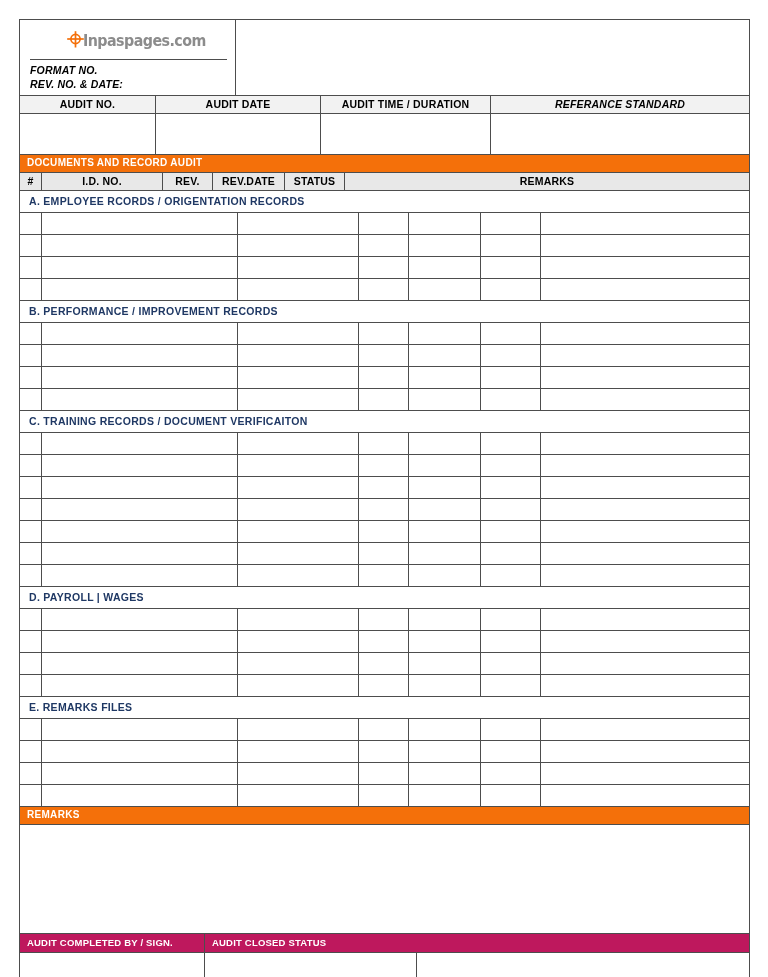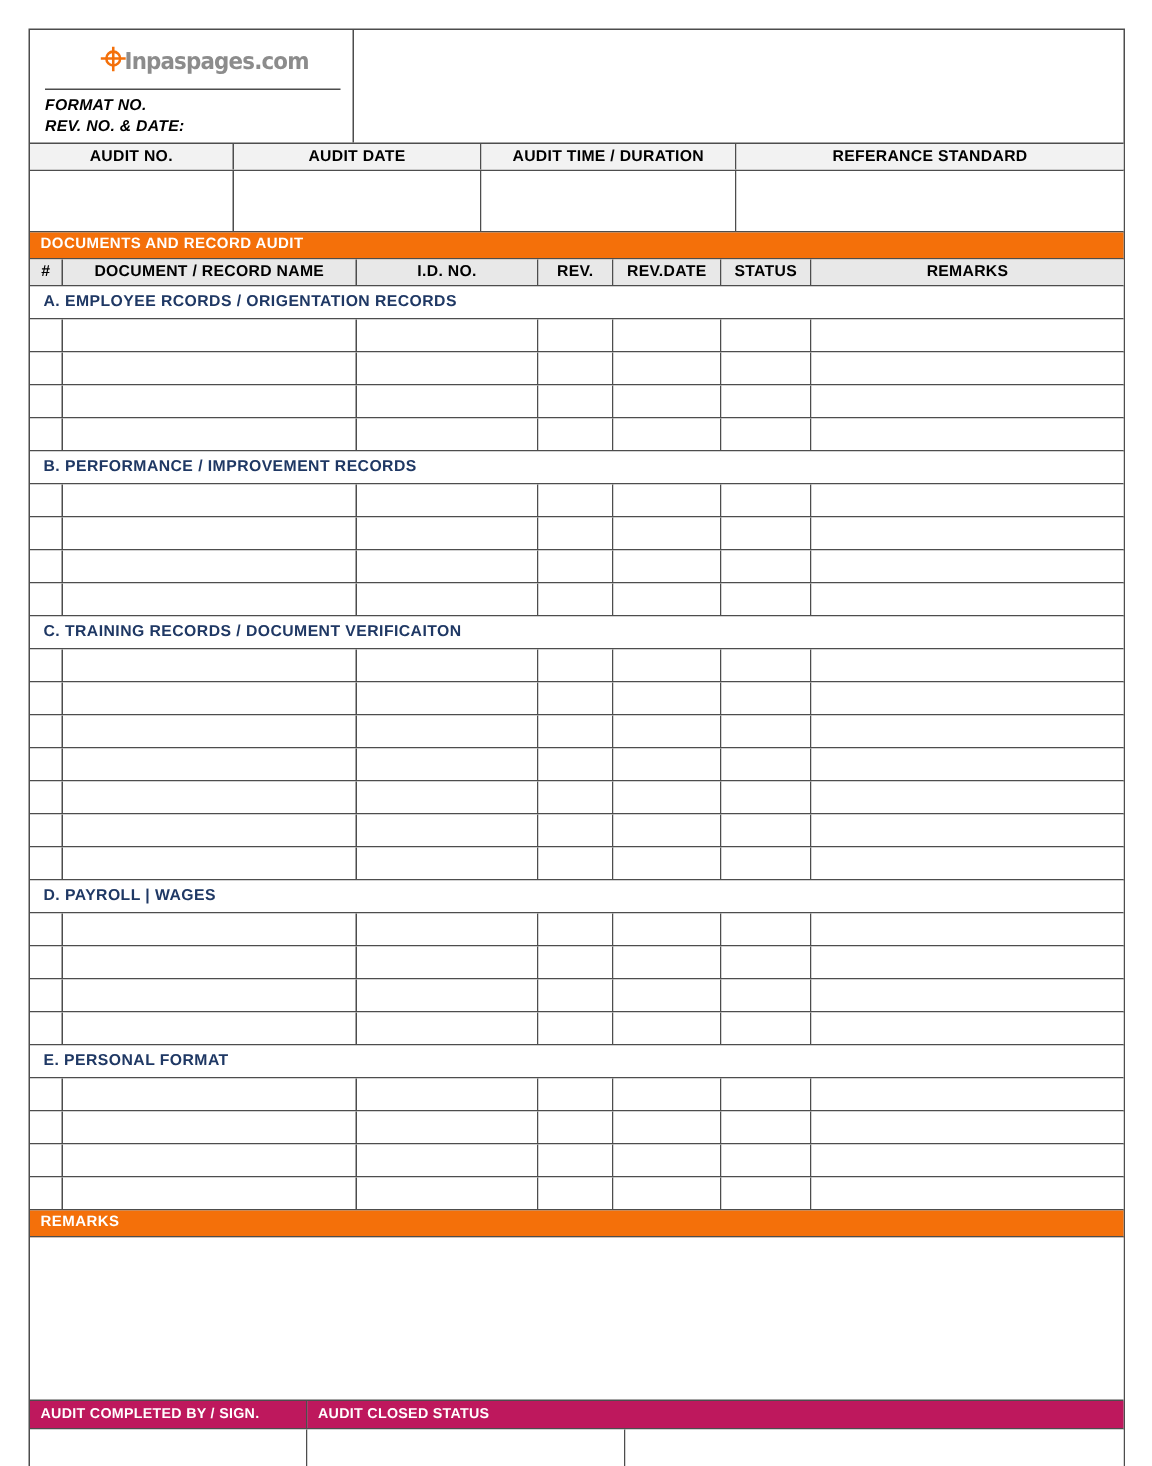--- a/index.html
+++ b/index.html
@@ -113,21 +113,21 @@
     box-sizing: border-box;
     background: #f2f2f2;
     font-size: 10.5px;
     font-weight: bold;
     letter-spacing: 0.2px;
     text-align: center;
     padding: 2px 2px 3px 2px;
     border-right: 1px solid #4d4d4d;
     color: #000;
   }
-  .info-head .cell:last-child { border-right: none; }
+  .info-head .cell:last-child { border-right: none; font-style: italic; }
 
   .info-body .cell {
     box-sizing: border-box;
     height: 40px;
     border-right: 1px solid #4d4d4d;
     background: #fff;
   }
   .info-body .cell:last-child { border-right: none; }
   .info-body { border-bottom: 1.5px solid #4d4d4d; }
 
@@ -275,21 +275,20 @@
     <div class="cell c1"></div>
     <div class="cell c2"></div>
     <div class="cell c3"></div>
     <div class="cell c4"></div>
   </div>
 
   <div class="banner">DOCUMENTS AND RECORD AUDIT</div>
 
   <div class="row col-head">
     <div class="cell k-num">#</div>
-    <div class="cell k-name">DOCUMENT / RECORD NAME</div>
     <div class="cell k-id">I.D. NO.</div>
     <div class="cell k-rev">REV.</div>
     <div class="cell k-revd">REV.DATE</div>
     <div class="cell k-status">STATUS</div>
     <div class="cell k-rem">REMARKS</div>
   </div>
 
   <div id="sections-host">
       <div class="sect-label">A.  EMPLOYEE RCORDS / ORIGENTATION RECORDS</div>
       <div class="row data-row">
@@ -459,21 +458,21 @@
       </div>
       <div class="row data-row">
         <div class="cell k-num"></div>
         <div class="cell k-name"></div>
         <div class="cell k-id"></div>
         <div class="cell k-rev"></div>
         <div class="cell k-revd"></div>
         <div class="cell k-status"></div>
         <div class="cell k-rem"></div>
       </div>
-      <div class="sect-label">E.  PERSONAL FORMAT</div>
+      <div class="sect-label">E.  REMARKS FILES</div>
       <div class="row data-row">
         <div class="cell k-num"></div>
         <div class="cell k-name"></div>
         <div class="cell k-id"></div>
         <div class="cell k-rev"></div>
         <div class="cell k-revd"></div>
         <div class="cell k-status"></div>
         <div class="cell k-rem"></div>
       </div>
       <div class="row data-row">

